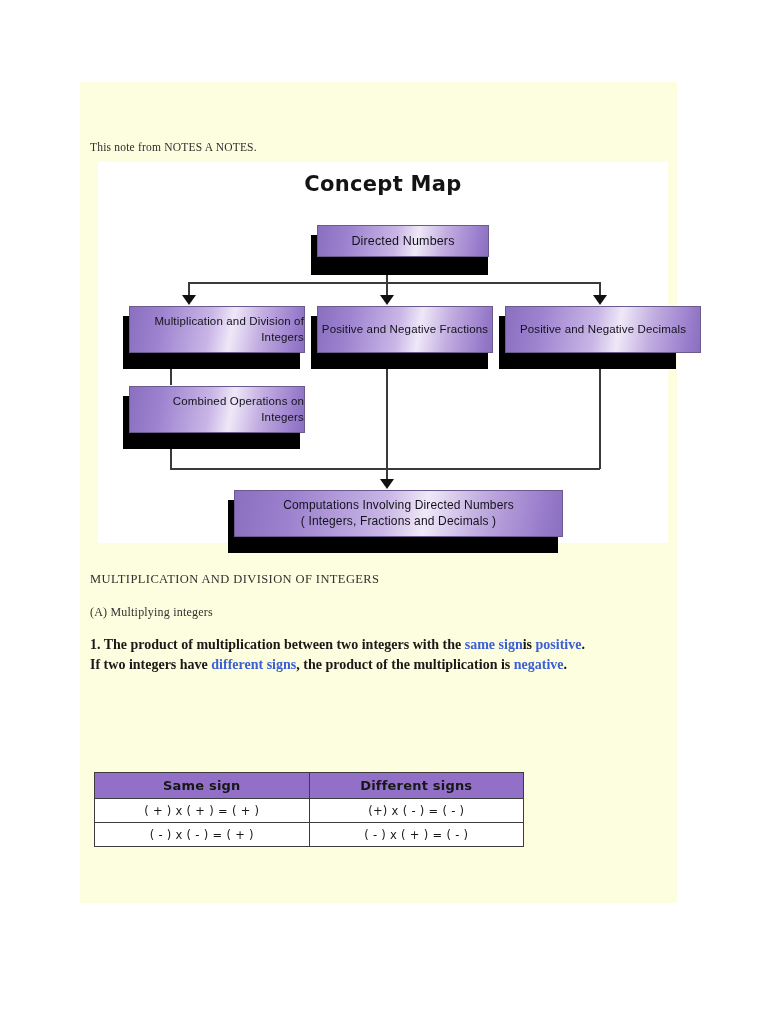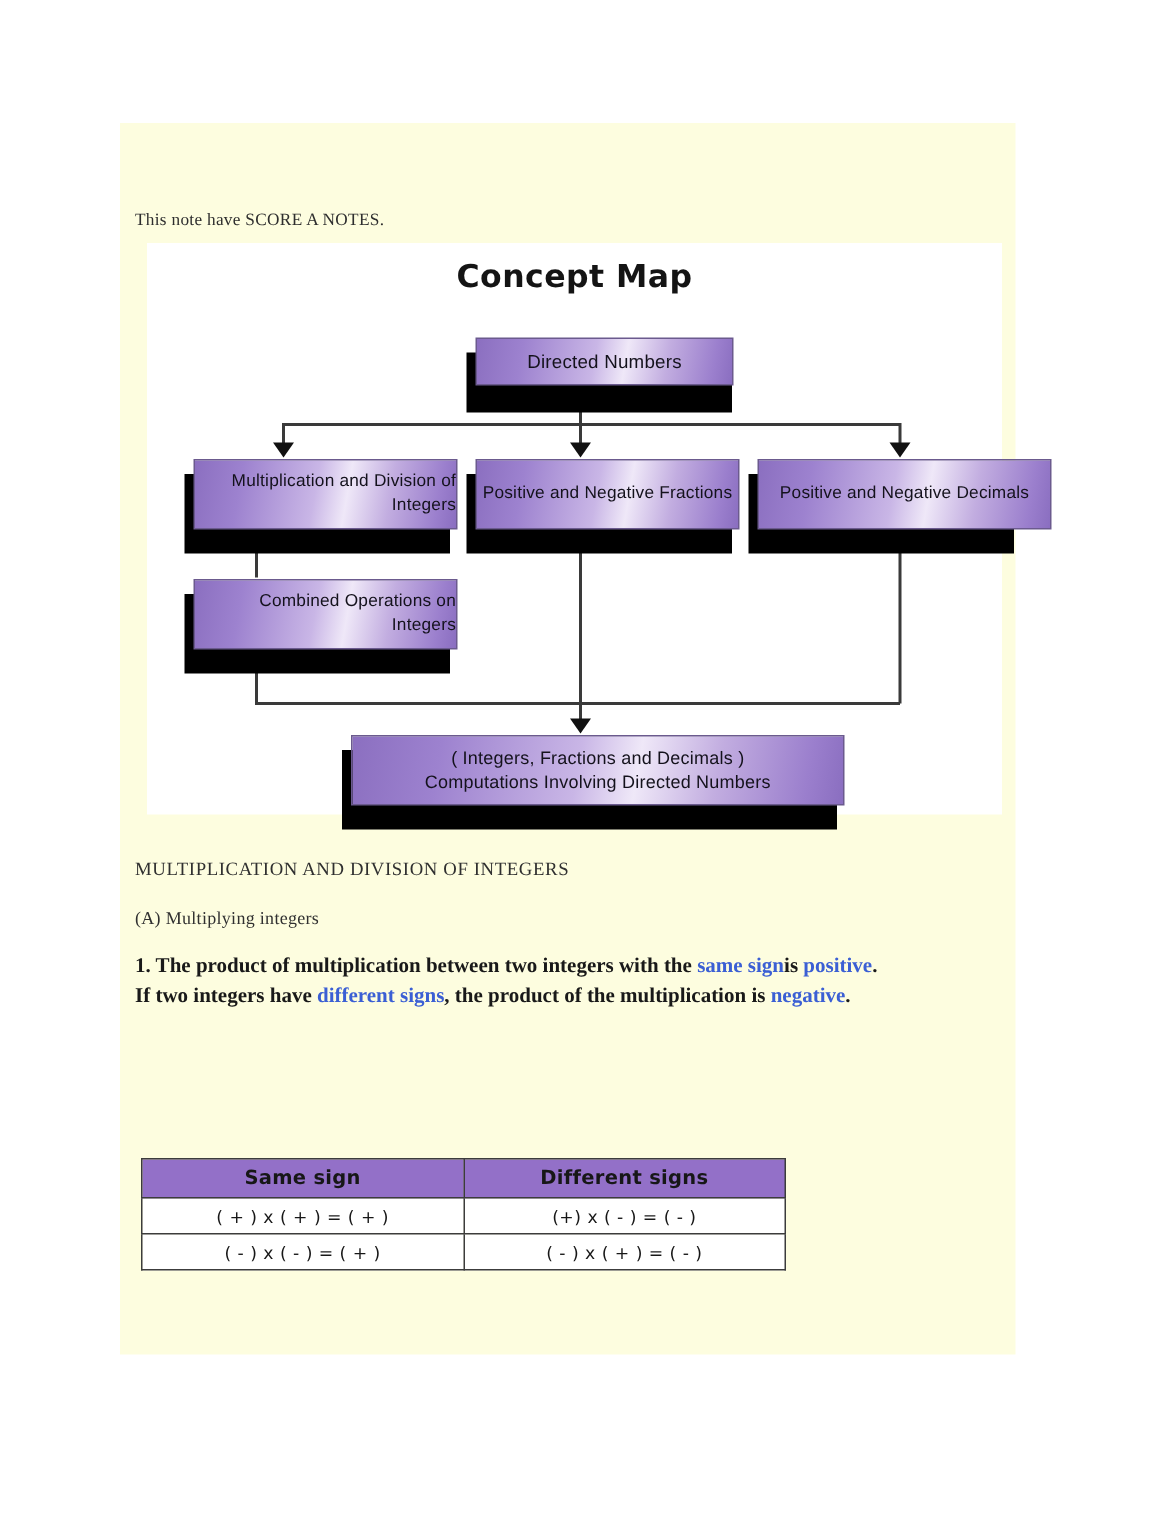--- a/index.html
+++ b/index.html
@@ -190,21 +190,21 @@
     height: 21px;
     letter-spacing: 0.3px;
   }
 </style>
 </head>
 <body>
 
 <div id="page">
   <div id="sheet">
 
-    <div class="doc-subtitle">This note have SCORE A NOTES.</div>
+    <div class="doc-subtitle">This note from NOTES A NOTES.</div>
 
     <div id="map-canvas">
       <div id="map-clip">
         <div class="map-title">Concept Map</div>
       </div>
 
       <div class="cshadow" style="left:213px; top:73px; width:177px; height:40px;"></div>
       <div class="cbox" style="left:203px; top:63px; width:172px; height:32px; font-size:12.5px;">
         <span>Directed Numbers</span>
       </div>
@@ -243,22 +243,22 @@
       </div>
 
       <div class="connector" style="left:72px; top:271px; width:1.5px; height:36px;"></div>
       <div class="connector" style="left:72px; top:306px; width:430px; height:1.5px;"></div>
       <div class="connector" style="left:501px; top:191px; width:1.5px; height:116px;"></div>
       <div class="connector" style="left:288px; top:191px; width:1.5px; height:130px;"></div>
       <div class="arrow-head" style="left:282px; top:317px;"></div>
 
       <div class="cshadow" style="left:130px; top:338px; width:330px; height:53px;"></div>
       <div class="cbox" style="left:120px; top:328px; width:329px; height:47px; flex-direction:column; font-size:12px;">
+        <span>Computations Involving Directed Numbers</span>
         <span>( Integers, Fractions and Decimals )</span>
-        <span>Computations Involving Directed Numbers</span>
       </div>
     </div>
 
     <div class="sect-head" style="top:490px;">MULTIPLICATION AND DIVISION OF INTEGERS</div>
     <div class="sect-sub" style="top:523px;">(A) Multiplying integers</div>
 
     <div class="para" style="top:553px;">
       <b>1.</b><span> The product of multiplication between two integers with the </span><span class="hl">same sign</span><span>is </span><span class="hl">positive</span><span>. If two integers have </span><span class="hl">different signs</span><span>, the product of the multiplication is </span><span class="hl">negative</span><span>.</span>
     </div>
 

